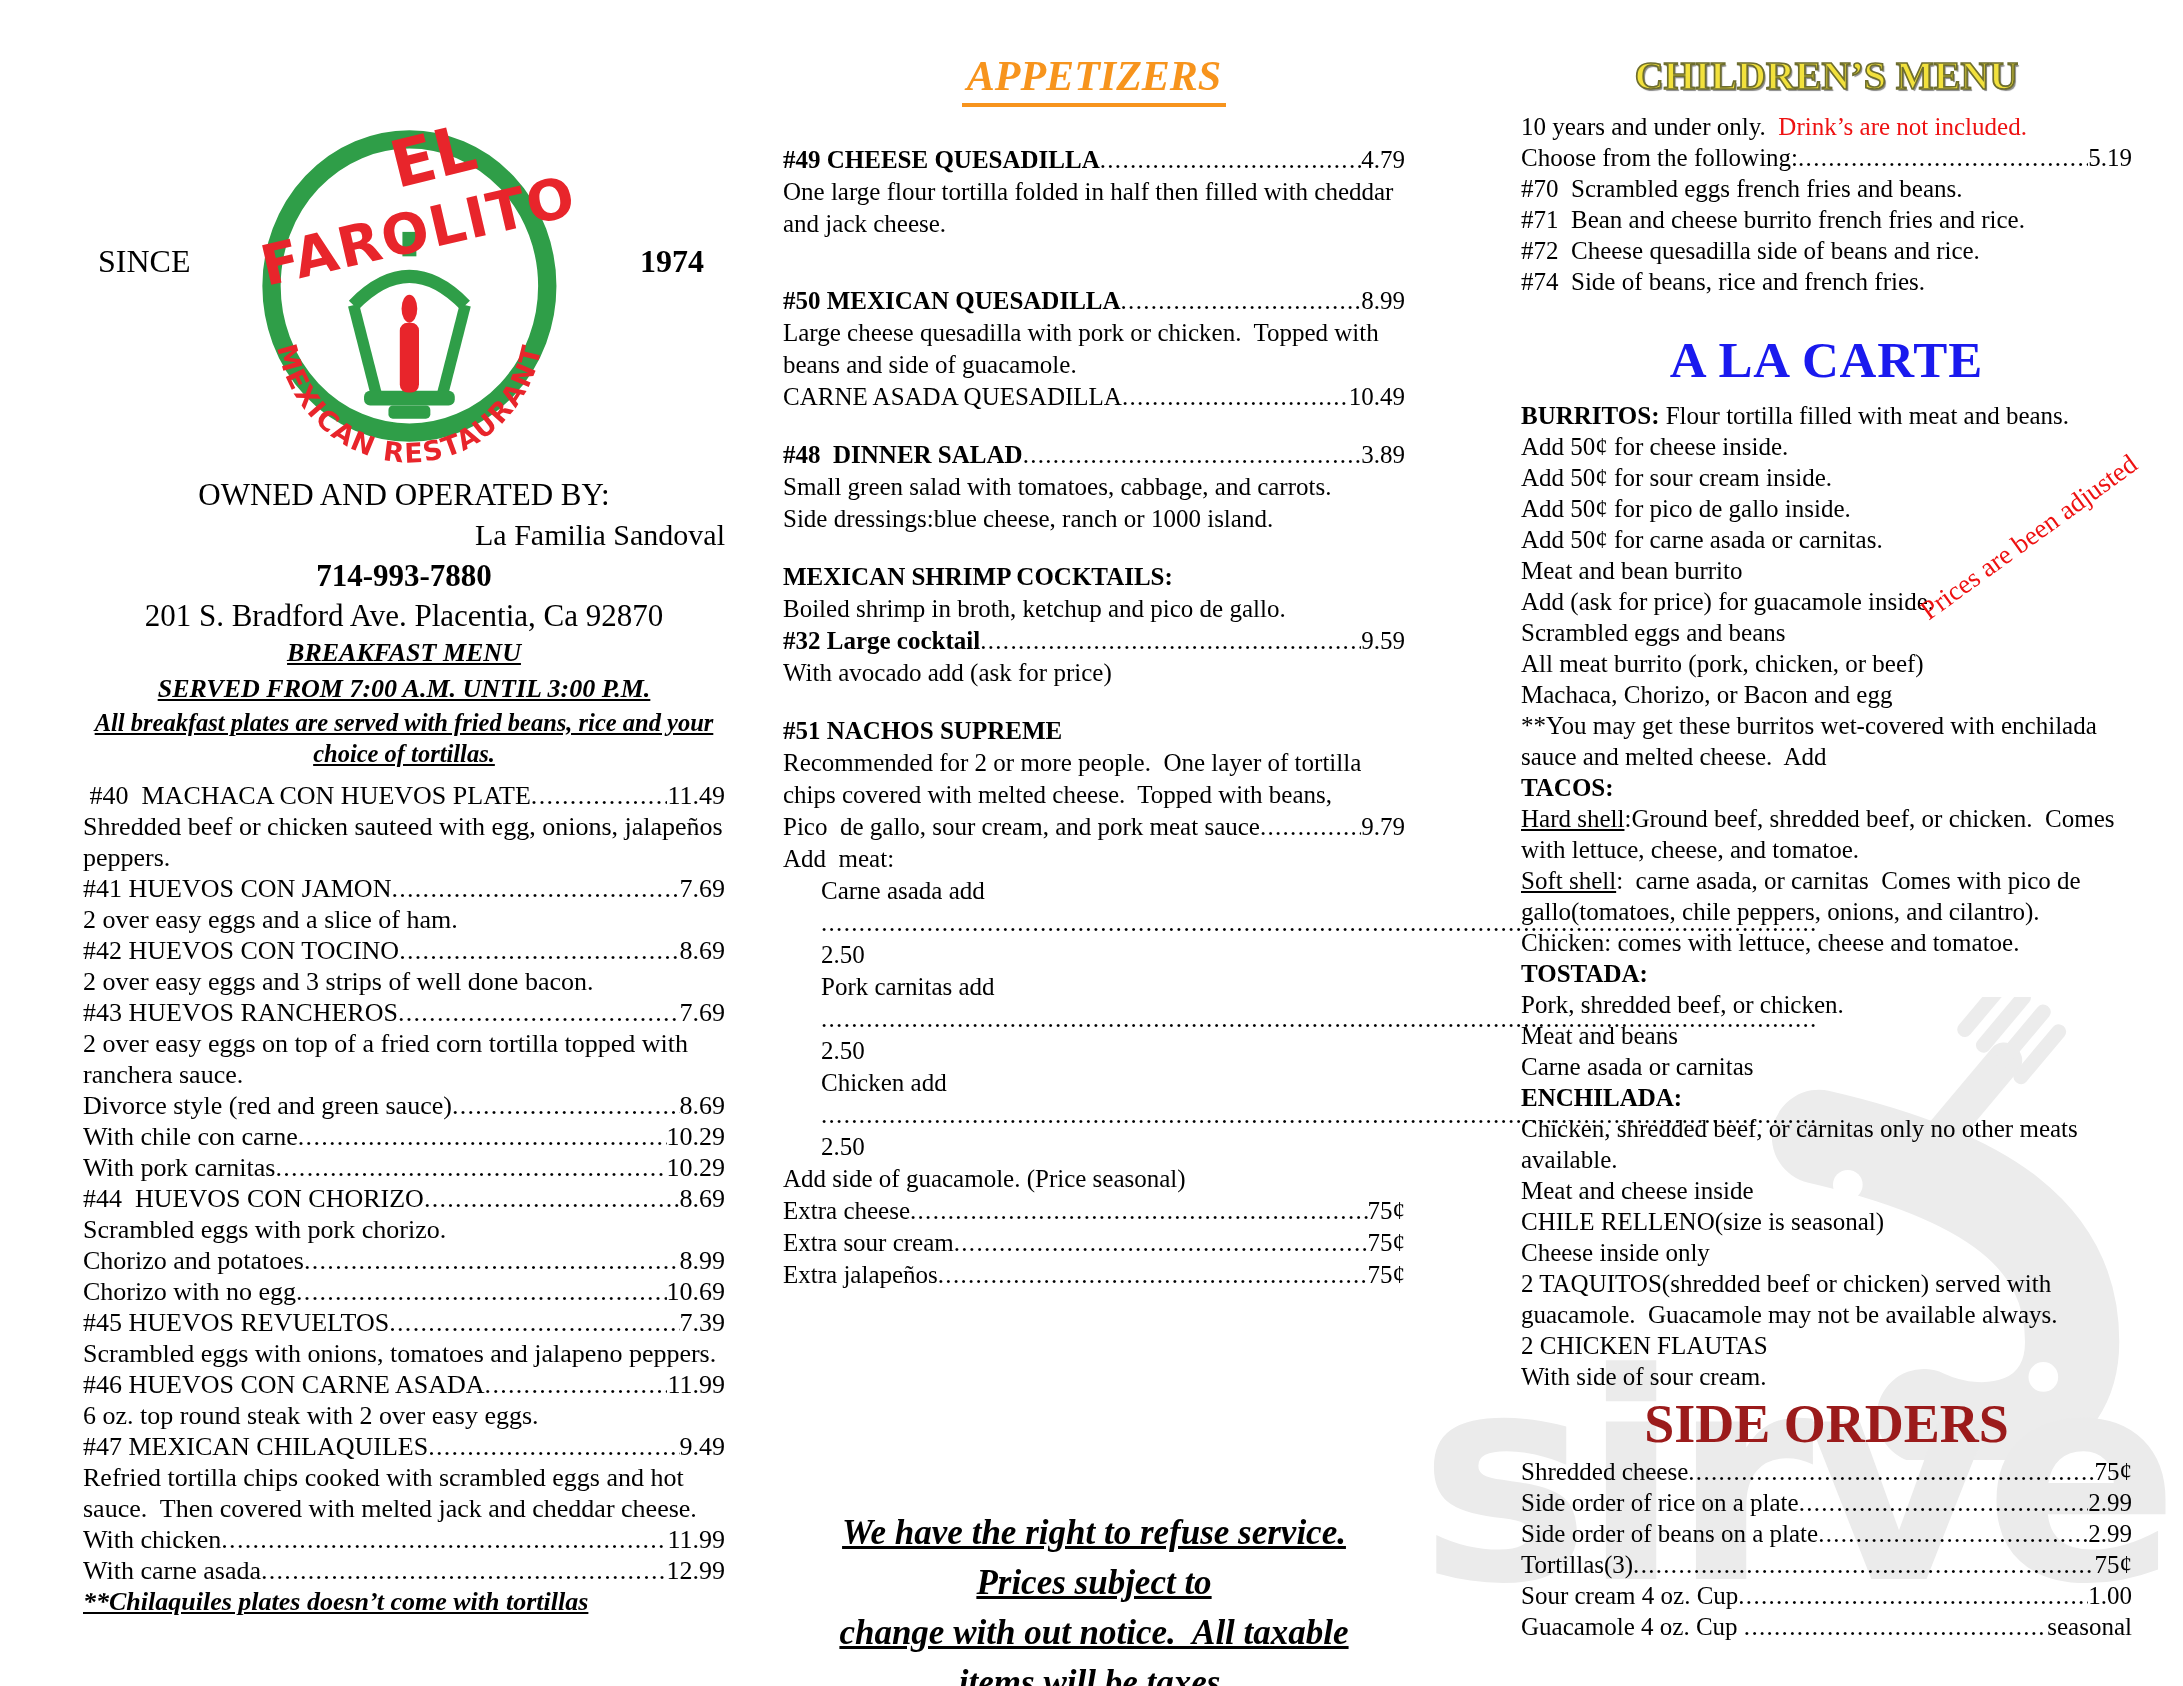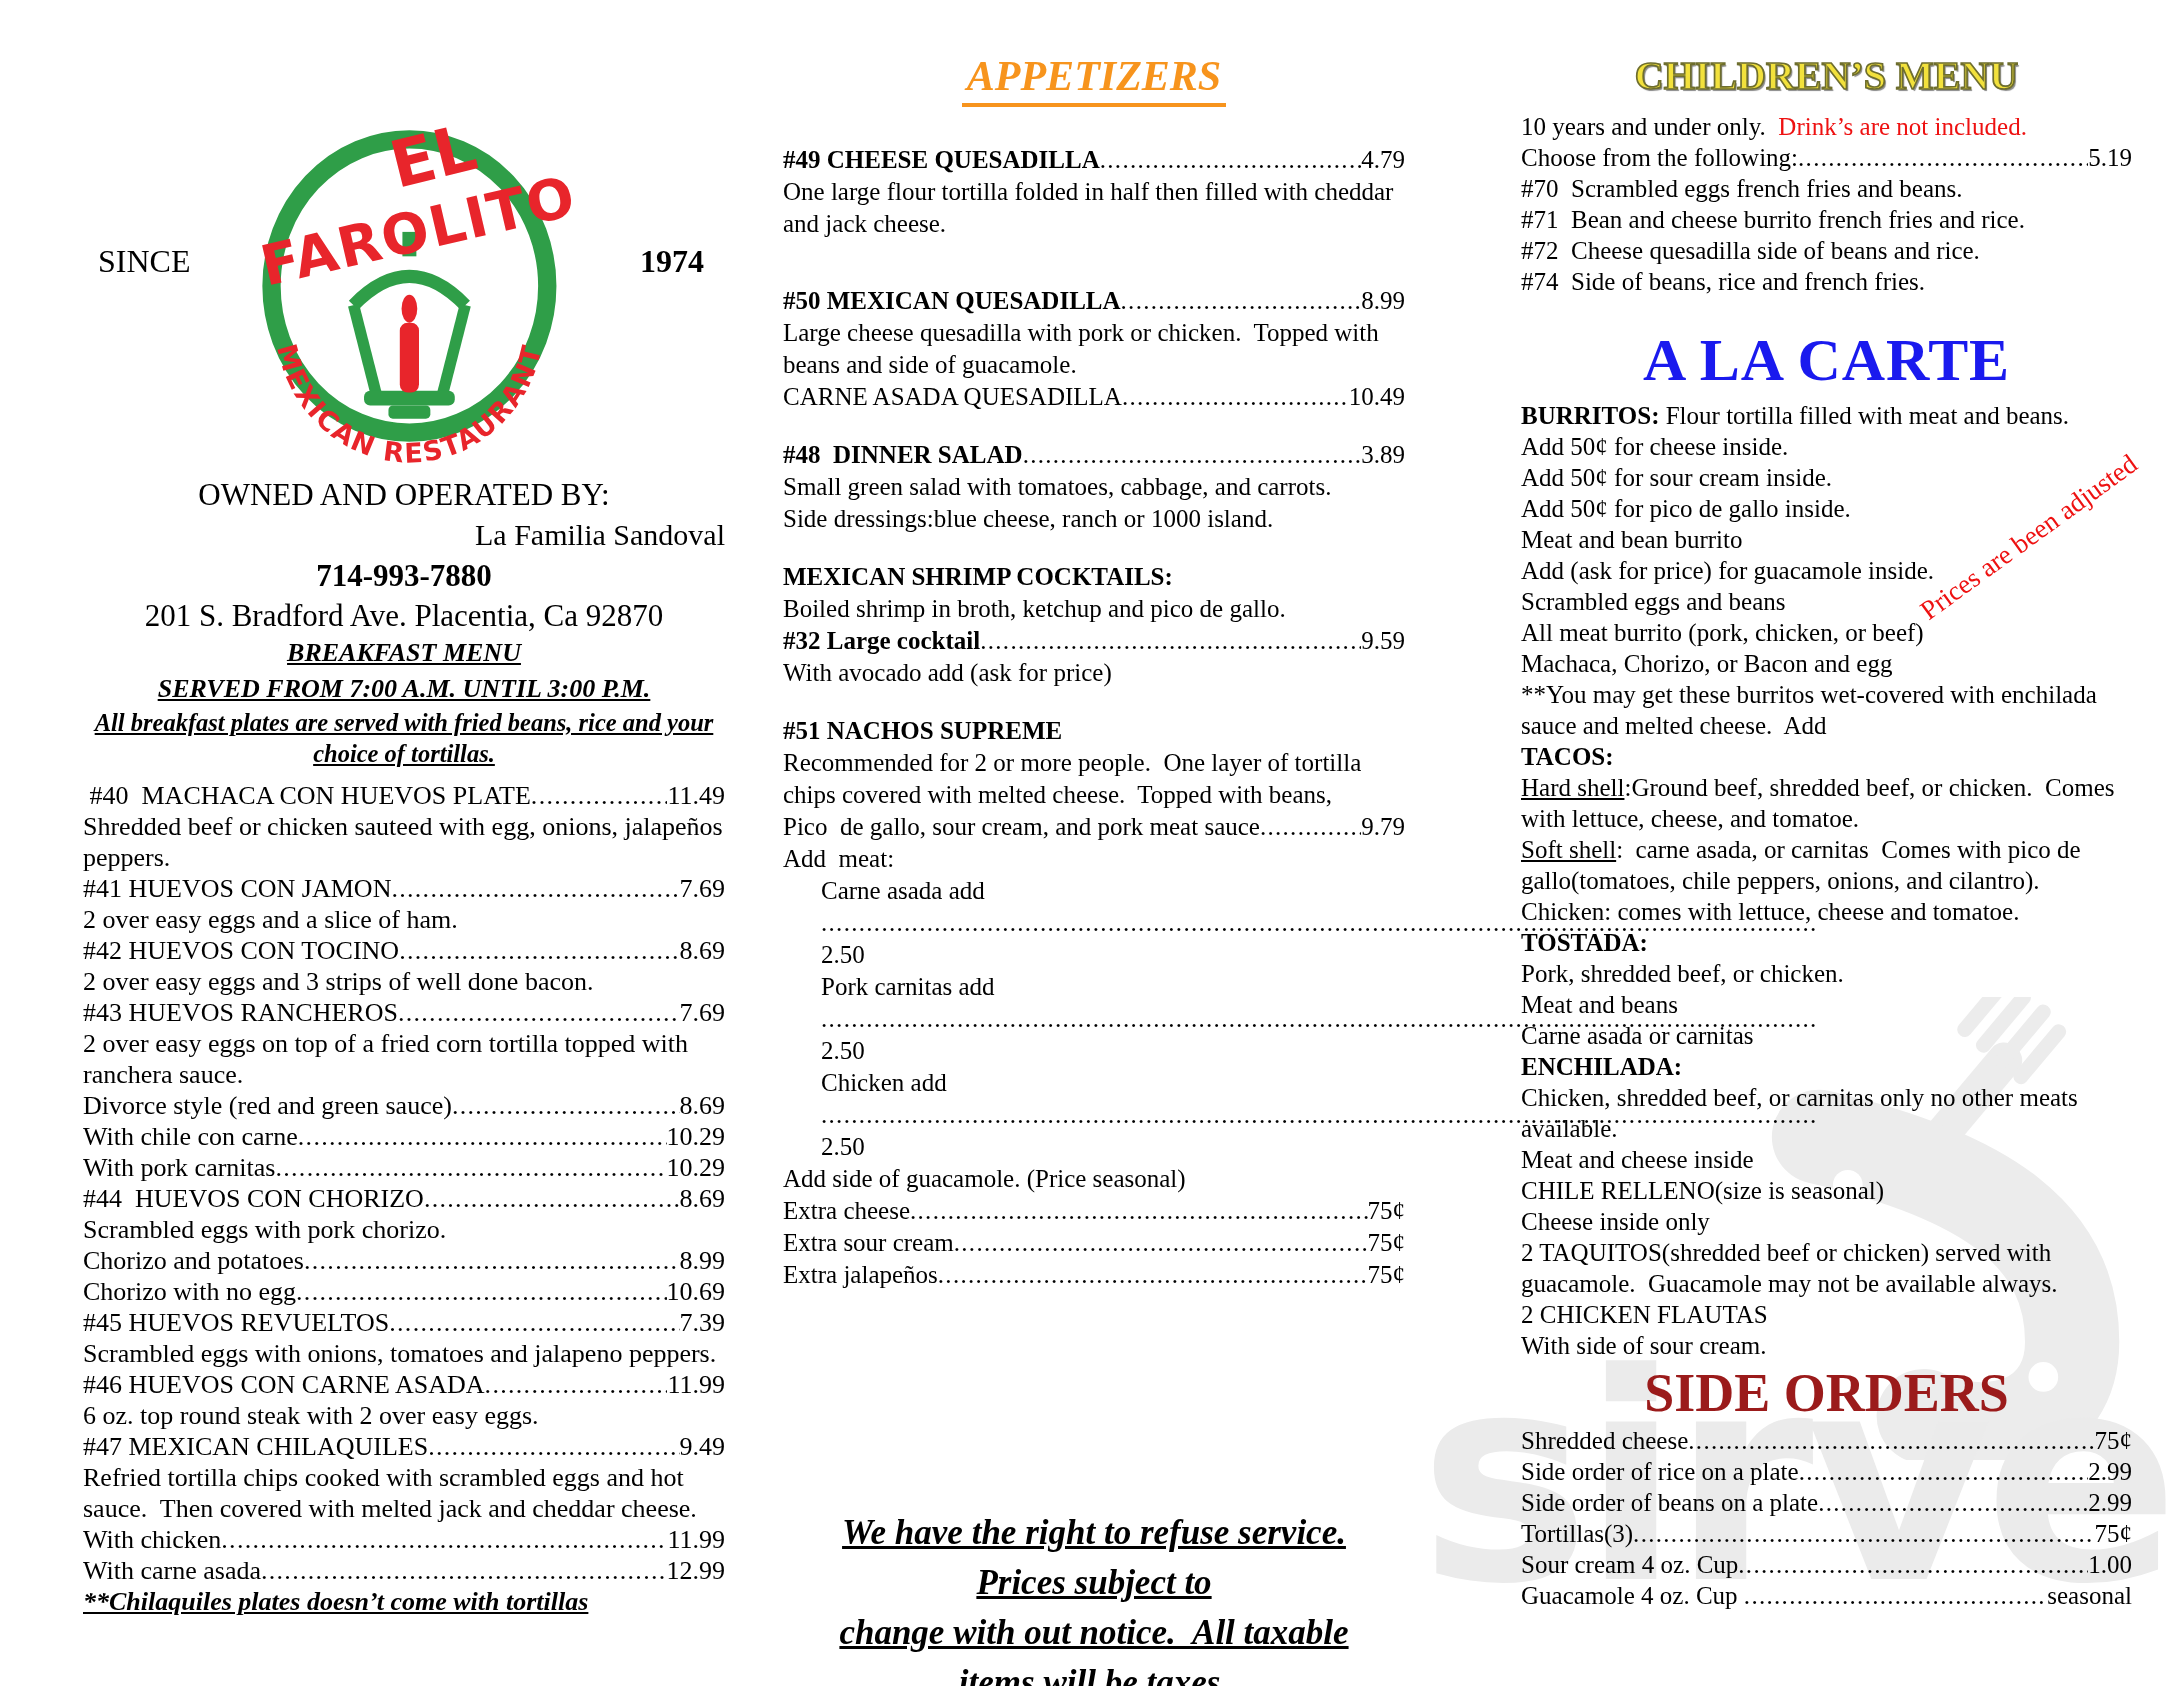--- a/index.html
+++ b/index.html
@@ -58,21 +58,21 @@
     display:inline-block;font-size:42px;line-height:49px;font-weight:bold;
     color:#f7941d;border-bottom:4.4px solid #f7941d;padding:0 5.2px 1.7px 5.2px;font-style:italic;
   }
   #children-title{
     font-size:40px;line-height:49px;color:#f2e13c;
     -webkit-text-stroke:1.7px #6e6e2e;
     text-shadow:1.7px 1.7px 0.9px #8a8a8a;
     margin-bottom:10.5px;
   }
   #alacarte-title{
-    font-size:60px;line-height:52px;color:#1a1aee;
+    font-size:51px;line-height:52px;color:#1a1aee;
     margin-top:37px;margin-bottom:14px;letter-spacing:0.9px;
   }
   #side-title{
     font-size:54px;line-height:49px;color:#9b1b1b;
     margin-top:8.7px;margin-bottom:7px;
   }
 
   
   #notice{margin-top:217px;}
   #notice .line{font-size:35px;line-height:50px;}
@@ -220,20 +220,21 @@
       <div class="line"><span class="seg">#71  Bean and cheese burrito french fries and rice.</span></div>
       <div class="line"><span class="seg">#72  Cheese quesadilla side of beans and rice.</span></div>
       <div class="line"><span class="seg">#74  Side of beans, rice and french fries.</span></div>
     </div>
   <div id="alacarte-title" class="sec-title">A LA CARTE</div>
   <div>
       <div class="line"><span class="seg b">BURRITOS:</span><span class="seg"> Flour tortilla filled with meat and beans.</span></div>
       <div class="line"><span class="seg">Add 50¢ for cheese inside.</span></div>
       <div class="line"><span class="seg">Add 50¢ for sour cream inside.</span></div>
       <div class="line"><span class="seg">Add 50¢ for pico de gallo inside.</span></div>
+      <div class="line"><span class="seg">Add 50¢ for carne asada or carnitas.</span></div>
       <div class="line"><span class="seg">Meat and bean burrito</span></div>
       <div class="line"><span class="seg">Add (ask for price) for guacamole inside.</span></div>
       <div class="line"><span class="seg">Scrambled eggs and beans</span></div>
       <div class="line"><span class="seg">All meat burrito (pork, chicken, or beef)</span></div>
       <div class="line"><span class="seg">Machaca, Chorizo, or Bacon and egg</span></div>
       <div class="line"><span class="seg">**You may get these burritos wet-covered with enchilada sauce and melted cheese.  Add</span></div>
       <div class="line"><span class="seg b">TACOS:</span></div>
       <div class="line"><span class="seg u">Hard shell</span><span class="seg">:Ground beef, shredded beef, or chicken.  Comes with lettuce, cheese, and tomatoe.</span></div>
       <div class="line"><span class="seg u">Soft shell</span><span class="seg">:  carne asada, or carnitas  Comes with pico de gallo(tomatoes, chile peppers, onions, and cilantro).</span></div>
       <div class="line"><span class="seg">Chicken: comes with lettuce, cheese and tomatoe.</span></div>

